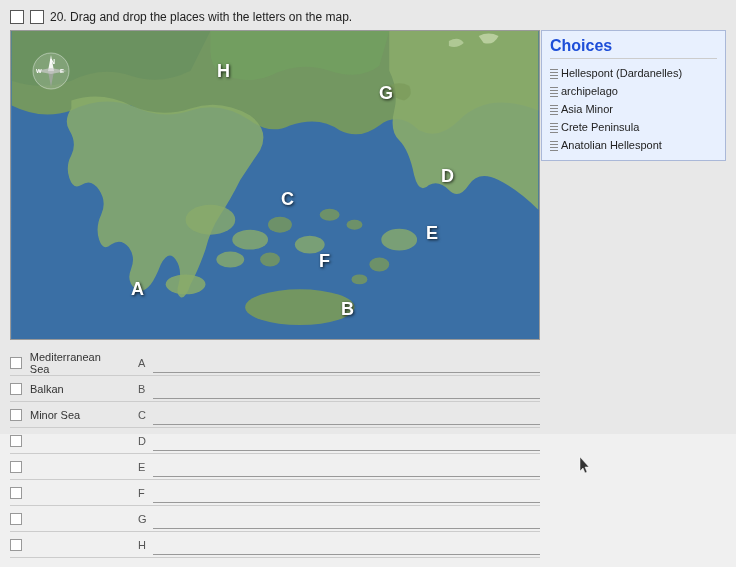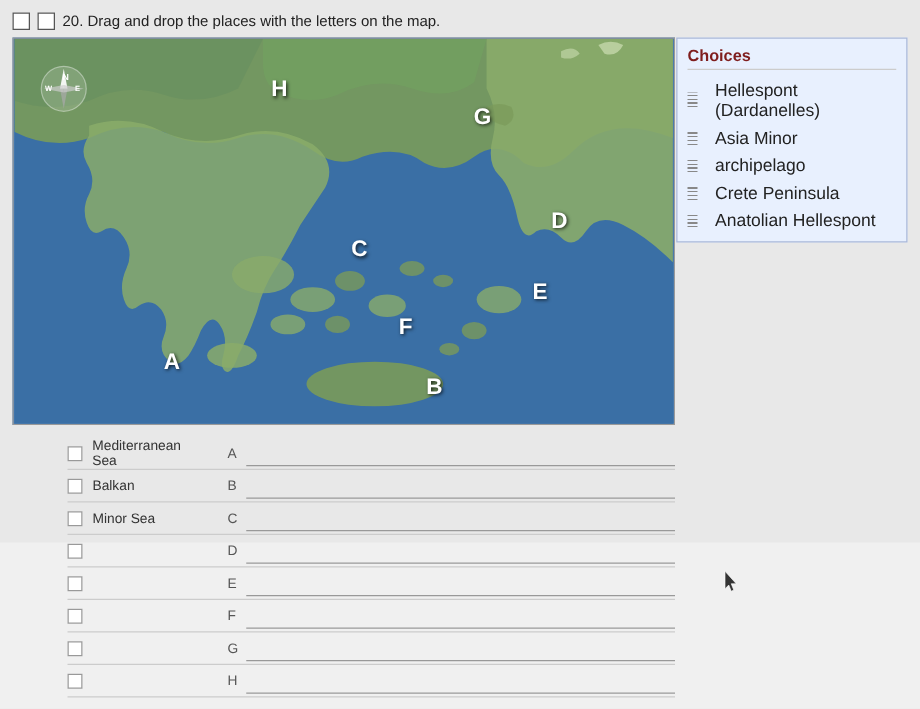--- a/index.html
+++ b/index.html
@@ -97,33 +97,33 @@
       top: 30px;
       right: 10px;
       width: 185px;
       background: #e8f0fe;
       border: 1px solid #aab8d8;
       padding: 6px 8px;
     }
 
     .choices-title {
       font-weight: bold;
-      font-size: 13px;
-      color: #7f1d1d;
+      font-size: 16px;
+      color: #1d4ed8;
       margin-bottom: 5px;
       border-bottom: 1px solid #ccc;
       padding-bottom: 3px;
     }
 
     .choice-item {
       display: flex;
       align-items: center;
-      gap: 14px;
+      gap: 3px;
       padding: 3px 0;
-      font-size: 14px;
+      font-size: 11px;
       color: #222;
       cursor: grab;
     }
 
     .choice-drag-handle {
       display: inline-block;
       width: 8px;
       height: 12px;
       background: repeating-linear-gradient(
         0deg,
@@ -141,21 +141,20 @@
       top: 350px;
       left: 10px;
       width: 530px;
     }
 
     .answer-row {
       display: flex;
       align-items: center;
       height: 26px;
       border-bottom: 1px solid #ccc;
-      margin-left: 44px;
     }
 
     .answer-label-area {
       width: 120px;
       display: flex;
       align-items: center;
       gap: 4px;
       padding-right: 8px;
     }
 
@@ -268,25 +267,25 @@
 
   <div class="choices-panel">
     <div class="choices-title">Choices</div>
 
     <div class="choice-item">
       <span class="choice-drag-handle"></span>
       <span>Hellespont (Dardanelles)</span>
     </div>
     <div class="choice-item">
       <span class="choice-drag-handle"></span>
+      <span>archipelago</span>
+    </div>
+    <div class="choice-item">
+      <span class="choice-drag-handle"></span>
       <span>Asia Minor</span>
-    </div>
-    <div class="choice-item">
-      <span class="choice-drag-handle"></span>
-      <span>archipelago</span>
     </div>
     <div class="choice-item">
       <span class="choice-drag-handle"></span>
       <span>Crete Peninsula</span>
     </div>
     <div class="choice-item">
       <span class="choice-drag-handle"></span>
       <span>Anatolian Hellespont</span>
     </div>
   </div>

